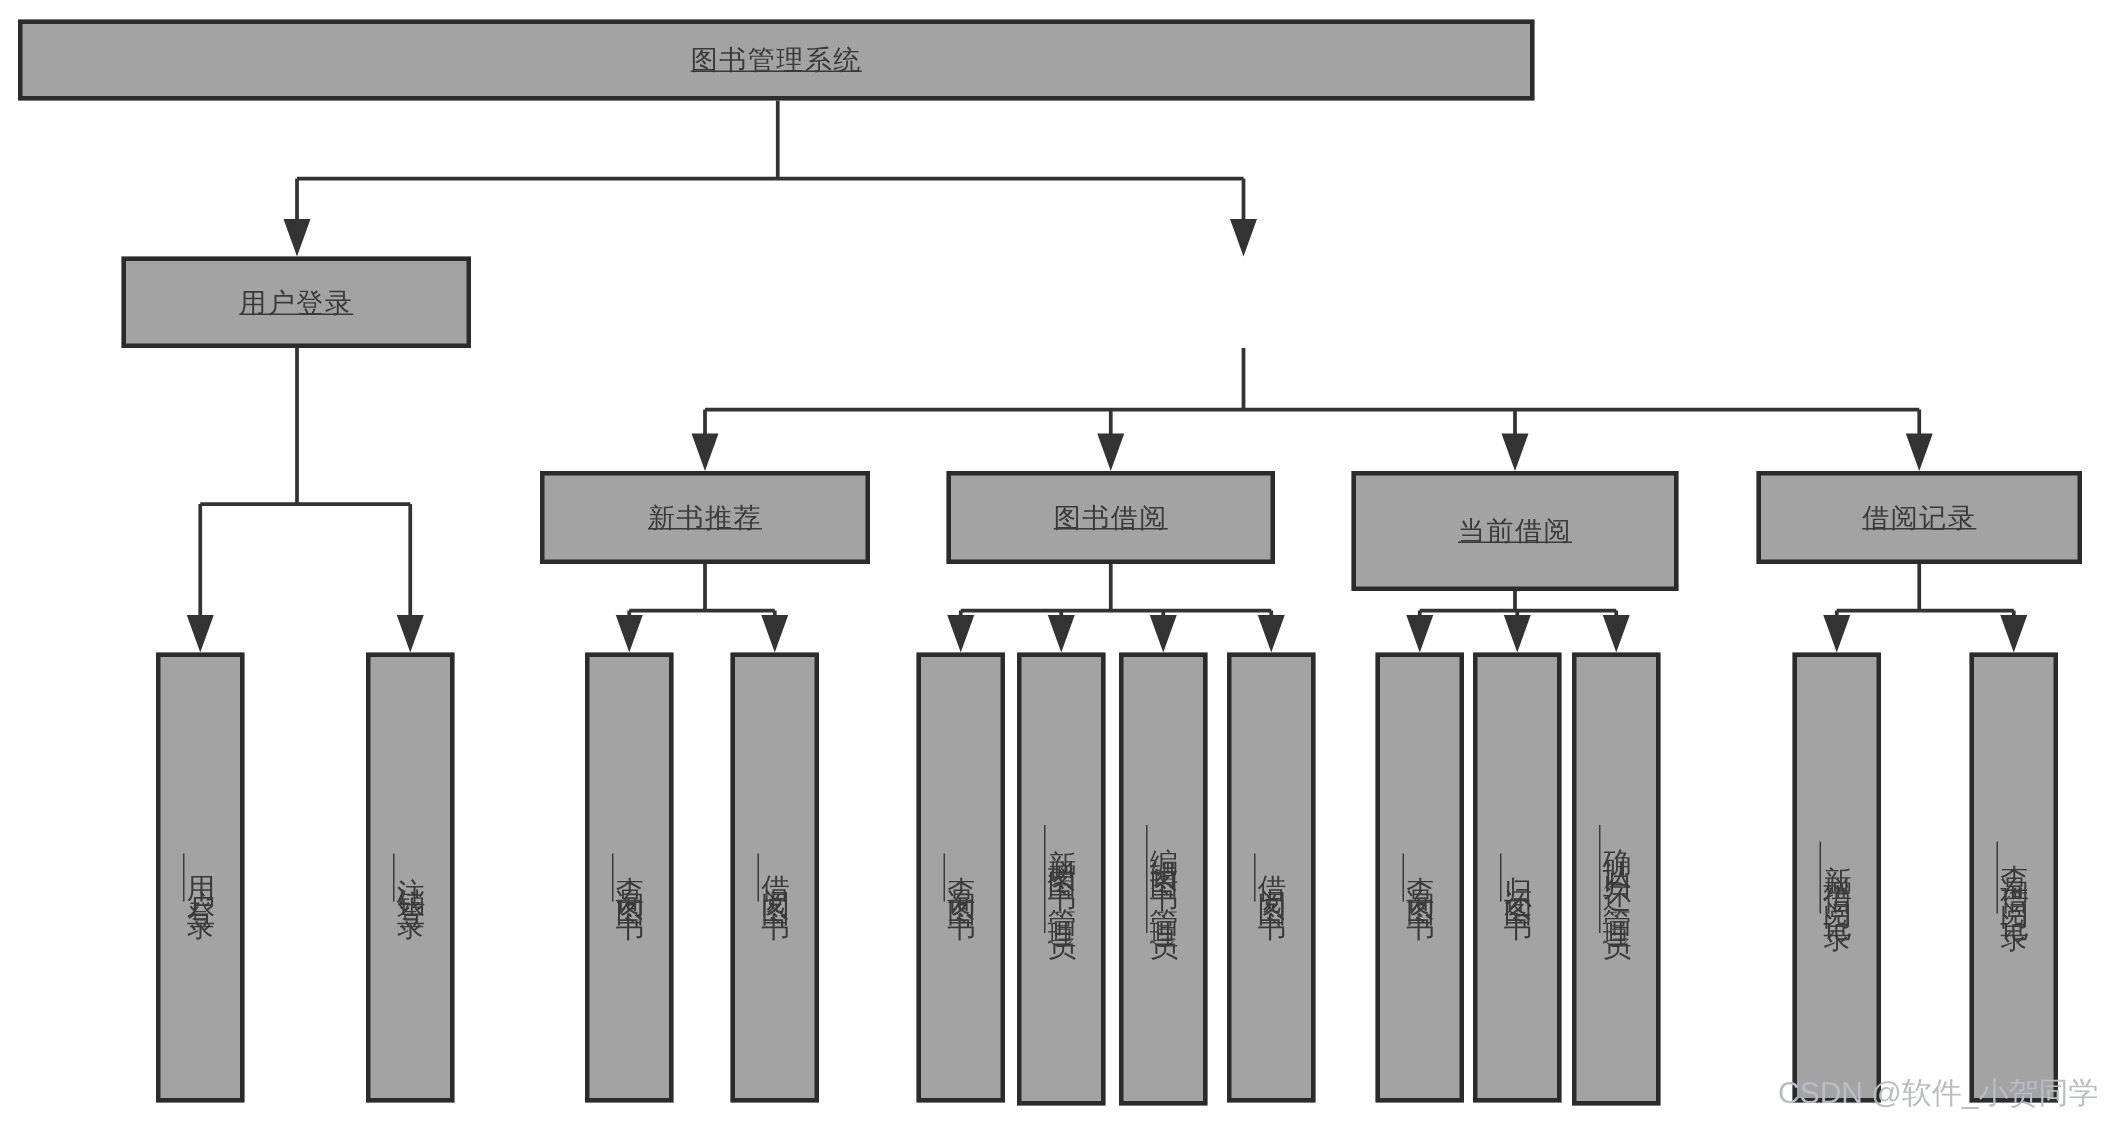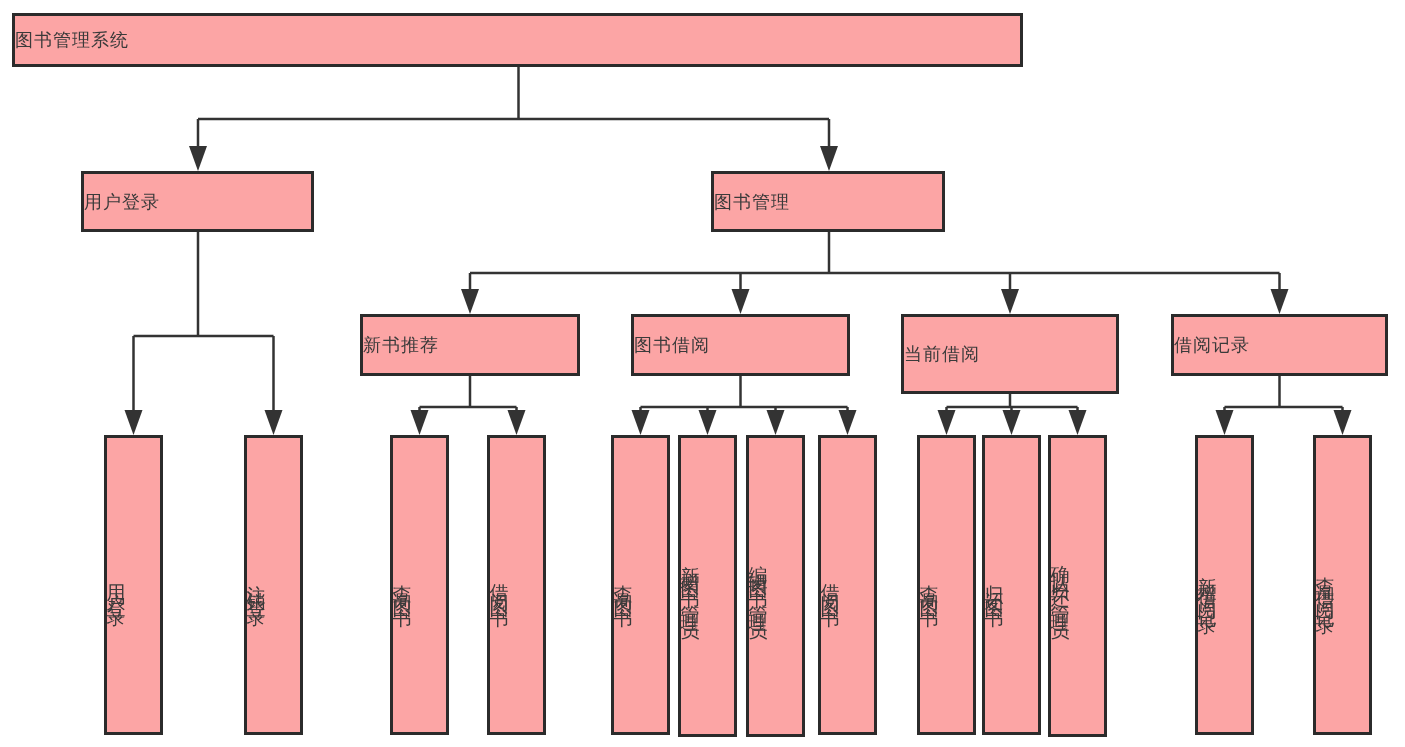--- a/index.html
+++ b/index.html
@@ -8,25 +8,26 @@
     width:1405px;height:747px;
     background:var(--background,#ffffff);
     font-family:"Liberation Sans","DejaVu Sans",sans-serif;
     overflow:hidden;
   }
   .connectors{position:absolute;left:0;top:0;width:1405px;height:747px;}
   .connectors path{stroke:var(--line,#333333);stroke-width:2.5;fill:none;}
   .connectors polygon{fill:var(--line,#333333);stroke:none;}
   .box{
     position:absolute;
-    background:#fca5a5;
+    background:#a3a3a3;
     border:3px solid var(--box_border,#2b2b2b);
     box-sizing:border-box;
-    display:flex;align-items:center;justify-content:flex-start;
+    display:flex;align-items:center;justify-content:center;
     color:var(--text,#3a3a3a);
+    text-decoration:underline;
   }
   .box.h span{
     font-size:18px;letter-spacing:1px;white-space:nowrap;
   }
   .box.v span{
     writing-mode:vertical-rl;
     font-size:19px;
     letter-spacing:8px;
     line-height:1;
     white-space:nowrap;
@@ -106,23 +107,20 @@
       <polygon points="1333.5,410 1351.5,410 1342.5,435"></polygon>
   </svg>
 
   <div class="box h" style="left:12px;top:13px;width:1011px;height:54px">
     <span>图书管理系统</span>
   </div>
 
   <div class="box h" style="left:81px;top:171px;width:233px;height:61px">
     <span>用户登录</span>
   </div>
-  <div class="box h" style="left:711px;top:171px;width:234px;height:61px">
-    <span>图书管理</span>
-  </div>
 
   <div class="box h" style="left:631px;top:314px;width:219px;height:62px">
     <span>图书借阅</span>
   </div>
   <div class="box h" style="left:360px;top:314px;width:220px;height:62px">
     <span>新书推荐</span>
   </div>
   <div class="box h" style="left:901px;top:314px;width:218px;height:80px">
     <span>当前借阅</span>
   </div>
@@ -167,14 +165,15 @@
     <span>确认归还（管理员）</span>
   </div>
 
   <div class="box v" style="left:1195px;top:435px;width:59px;height:300px">
     <span>新增借阅记录</span>
   </div>
   <div class="box v" style="left:1313px;top:435px;width:59px;height:300px">
     <span>查询借阅记录</span>
   </div>
 
+  <div class="watermark">CSDN @软件_小贺同学</div>
 
 </div>
 
 </body></html>

